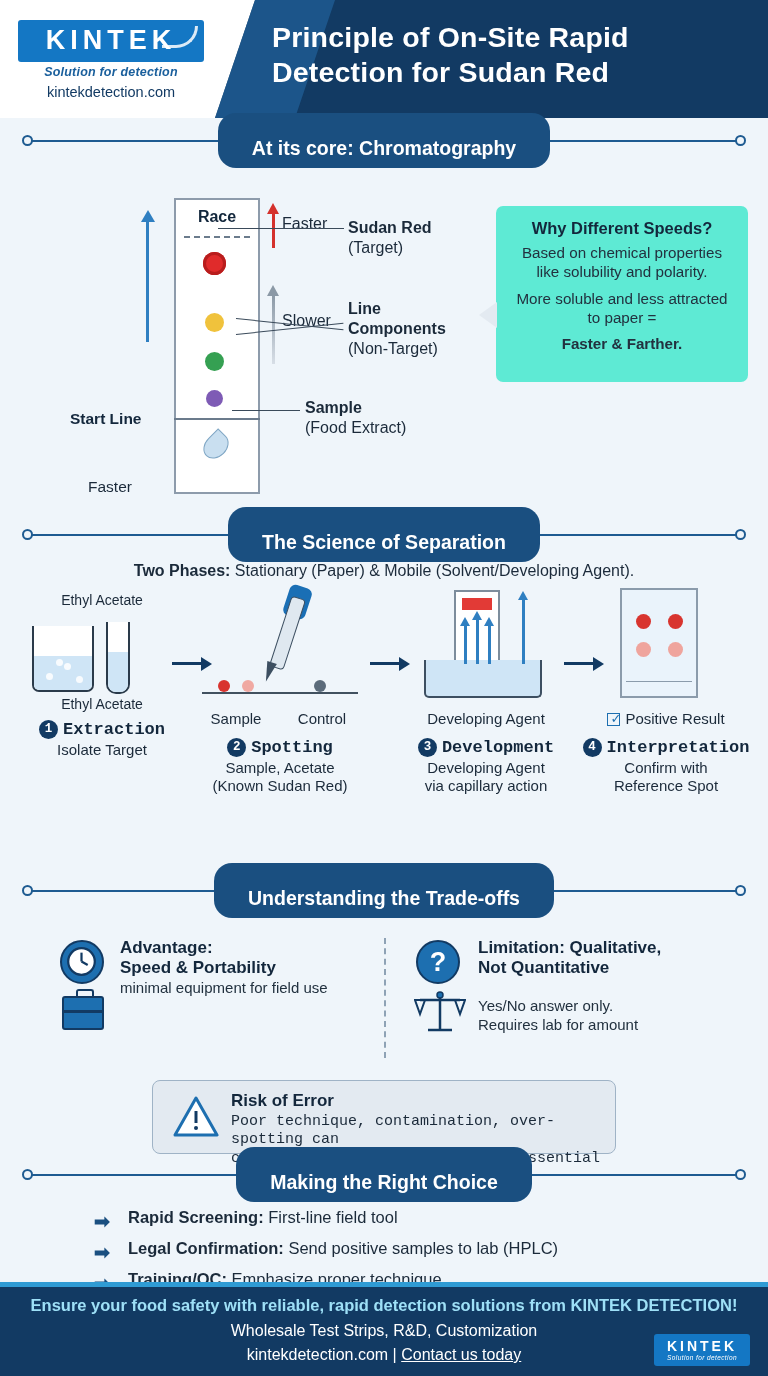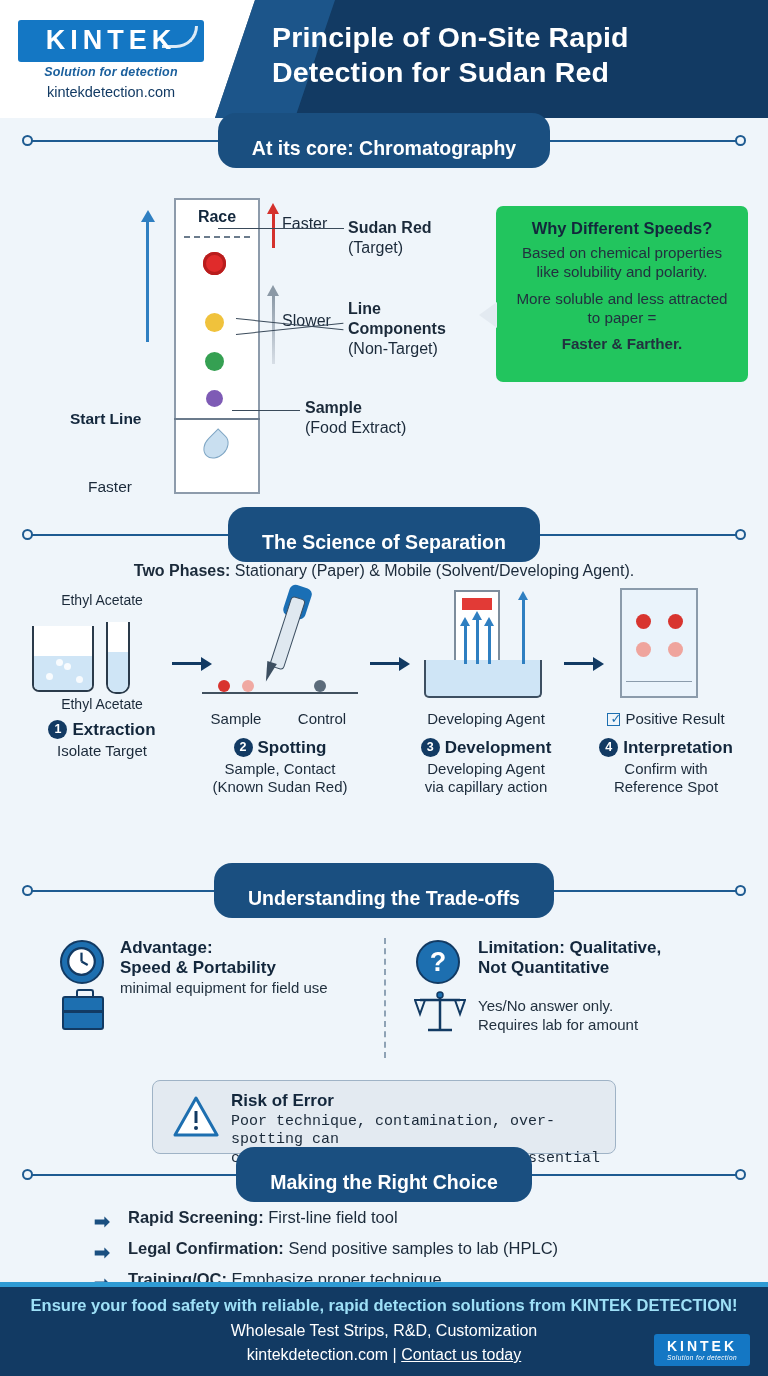--- a/index.html
+++ b/index.html
@@ -159,41 +159,41 @@
 
   .callout-line { position: absolute; background: #3a4a5a; height: 1.3px; }
 
   .txt-sudan { position: absolute; left: 348px; top: 56px; font-size: 16px; line-height: 1.25; }
   .txt-other { position: absolute; left: 348px; top: 137px; font-size: 16px; line-height: 1.25; }
   .txt-sample { position: absolute; left: 305px; top: 236px; font-size: 16px; line-height: 1.25; }
   .b { font-weight: bold; }
 
   .why-box {
     position: absolute; left: 496px; top: 44px; width: 252px; height: 176px;
-    background: #22c55e; border-radius: 7px; padding: 12px 14px;
+    background: #5eead4; border-radius: 7px; padding: 12px 14px;
     text-align: center; font-size: 15.2px; line-height: 1.27; color: #22313f;
   }
   .why-box .ttl { font-weight: bold; font-size: 16.5px; margin-bottom: 4px; color: #13273c; }
   .why-box p { margin-bottom: 7px; }
   .why-box::after {
     content: ""; position: absolute; left: -17px; top: 96px;
     border-top: 13px solid transparent; border-bottom: 13px solid transparent;
     border-right: 18px solid #e3eaf1;
   }
 
   
   .sec2 { position: relative; height: 306px; }
   .phases {
     text-align: center; font-size: 16px; margin-top: 6px; color: #1b2a3a;
   }
   .steps { position: relative; height: 260px; margin-top: 4px; }
   .step { position: absolute; top: 0; width: 176px; text-align: center; }
   .step .art { height: 136px; position: relative; }
   .step .cap { font-size: 15px; line-height: 1.2; }
-  .step .stitle { font-size: 17px; font-weight: bold; color: #13273c; margin-bottom: 2px; }
+  .step .stitle { font-size: 17px; font-weight: bold; color: #13273c; margin-bottom: 2px; font-family: Liberation Mono, monospace; }
   .step .num {
     display: inline-block; width: 19px; height: 19px; border-radius: 50%;
     background: #123a63; color: #fff; font-size: 12.5px; font-weight: bold;
     line-height: 19px; text-align: center; margin-right: 5px; vertical-align: 2px;
   }
   .step-arrow {
     position: absolute; top: 78px; width: 30px; height: 3px; background: #123a63;
   }
   .step-arrow::after {
     content: ""; position: absolute; right: -10px; top: -5.5px;
@@ -402,21 +402,21 @@
           <div class="plate-line"></div>
           <div class="sdot" style="left:26px; width:12px; height:12px; background:#d8342f;"></div>
           <div class="sdot" style="left:50px; width:12px; height:12px; background:#f0a9a2;"></div>
           <div class="sdot" style="left:122px; width:12px; height:12px; background:#5b6b7a;"></div>
           <div style="position:absolute; left:4px; top:126px; width:80px; font-size:15px; text-align:center;">Sample</div>
           <div style="position:absolute; left:90px; top:126px; width:80px; font-size:15px; text-align:center;">Control</div>
         </div>
         <div class="stitle" style="margin-top:18px;">
           <span class="num">2</span><span>Spotting</span>
         </div>
-        <div class="cap">Sample, Contact</div>
+        <div class="cap">Sample, Acetate</div>
         <div class="cap">(Known Sudan Red)</div>
       </div>
 
       <div class="step-arrow" style="left:370px;"></div>
 
       <div class="step" style="left:398px;">
         <div class="art">
           <div class="dev-strip">
             <div class="top"></div>
           </div>

